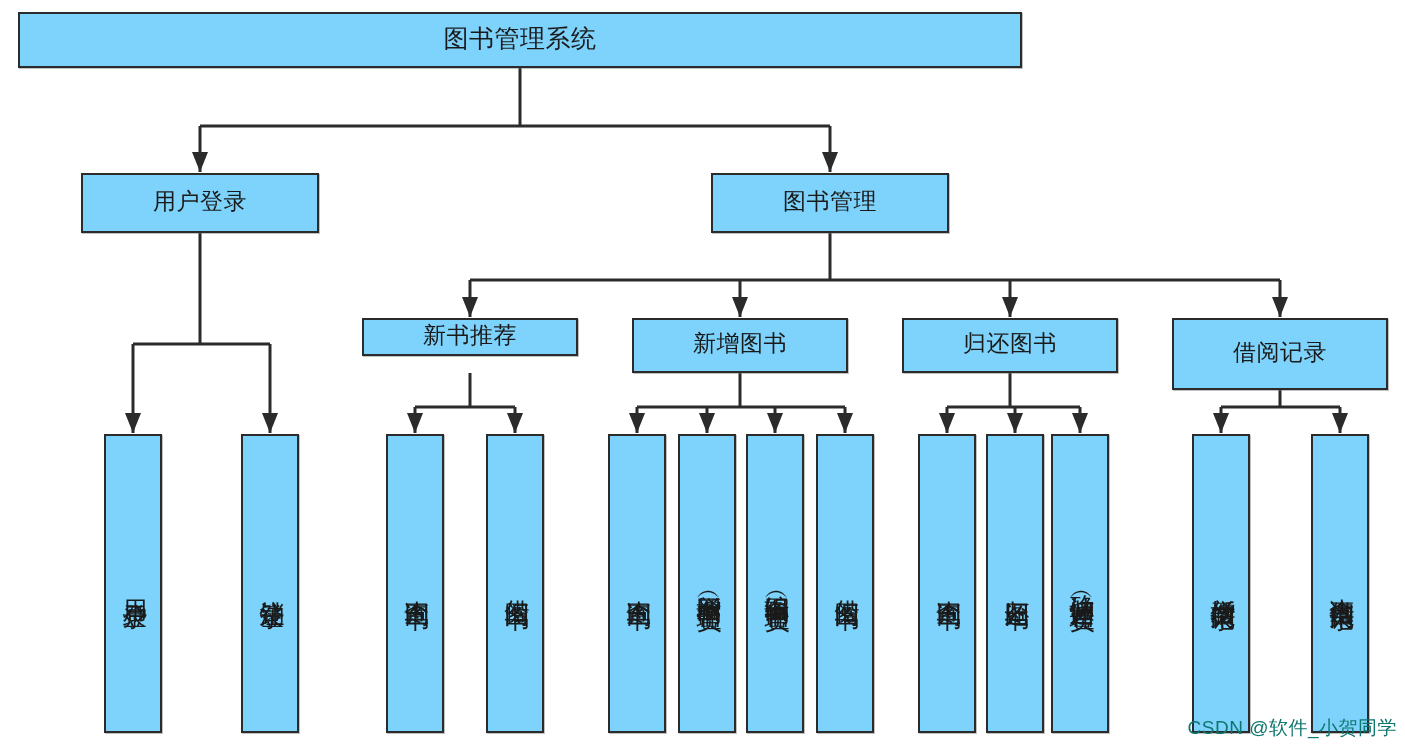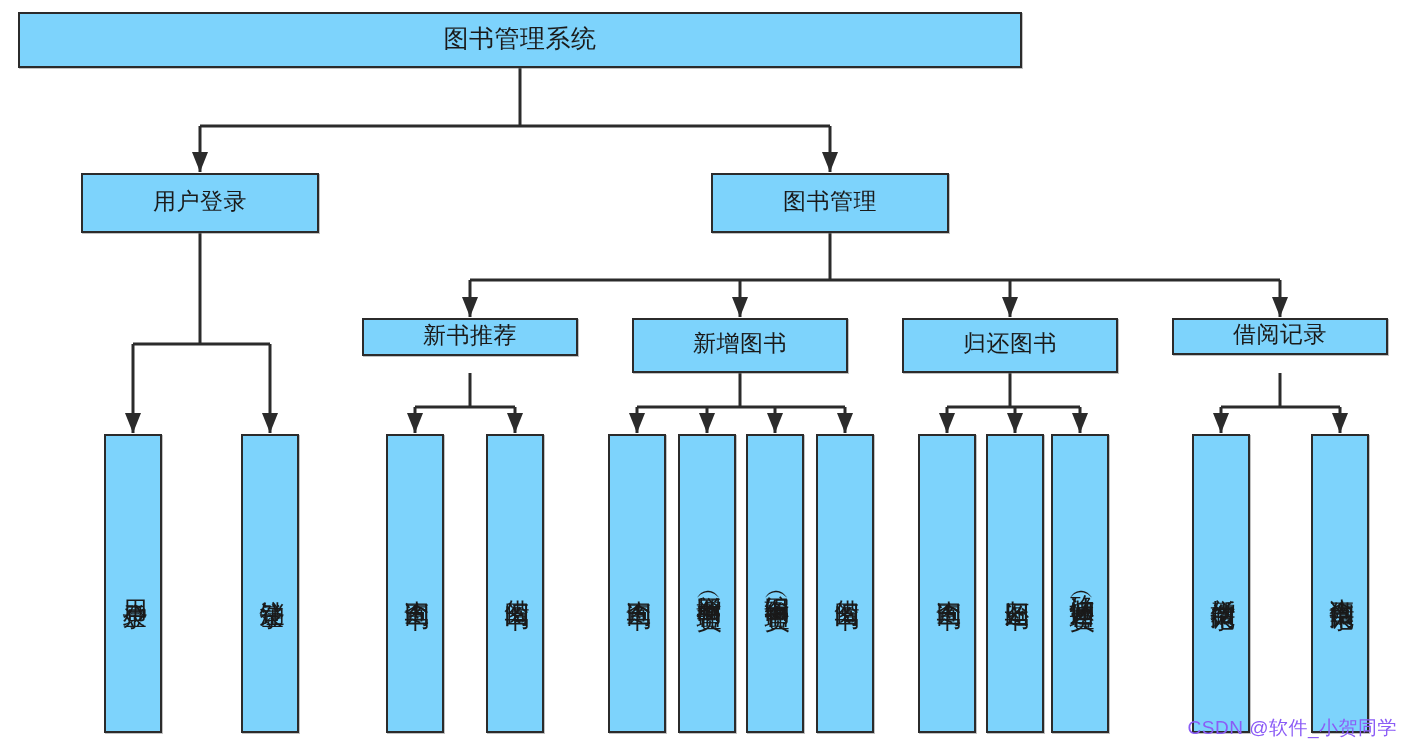--- a/index.html
+++ b/index.html
@@ -60,21 +60,21 @@
   .node.vert .node-label {
     writing-mode: vertical-rl;
     text-orientation: upright;
     font-size: 25px;
     line-height: 1.0;
     letter-spacing: 2px;
     white-space: nowrap;
   }
   #watermark {
     position: absolute;
-    color: #8b5cf6;
+    color: #0f766e;
     font-size: 19px;
     white-space: nowrap;
     right: 8px;
     bottom: 6px;
     letter-spacing: 0.5px;
   }
 </style>
 </head>
 <body>
 
@@ -145,21 +145,21 @@
       </div>
       <div class="node horiz" style="left: 362px; top: 318px; width: 216px; height: 38px;">
         <span class="node-label">新书推荐</span>
       </div>
       <div class="node horiz" style="left: 632px; top: 318px; width: 216px; height: 55px;">
         <span class="node-label">新增图书</span>
       </div>
       <div class="node horiz" style="left: 902px; top: 318px; width: 216px; height: 55px;">
         <span class="node-label">归还图书</span>
       </div>
-      <div class="node horiz" style="left: 1172px; top: 318px; width: 216px; height: 37px;">
+      <div class="node horiz" style="left: 1172px; top: 318px; width: 216px; height: 72px;">
         <span class="node-label">借阅记录</span>
       </div>
       <div class="node vert" style="left: 104px; top: 434px; width: 58px; height: 299px;">
         <span class="node-label">用户登录</span>
       </div>
       <div class="node vert" style="left: 241px; top: 434px; width: 58px; height: 299px;">
         <span class="node-label">注销登录</span>
       </div>
       <div class="node vert" style="left: 386px; top: 434px; width: 58px; height: 299px;">
         <span class="node-label">查询图书</span>

